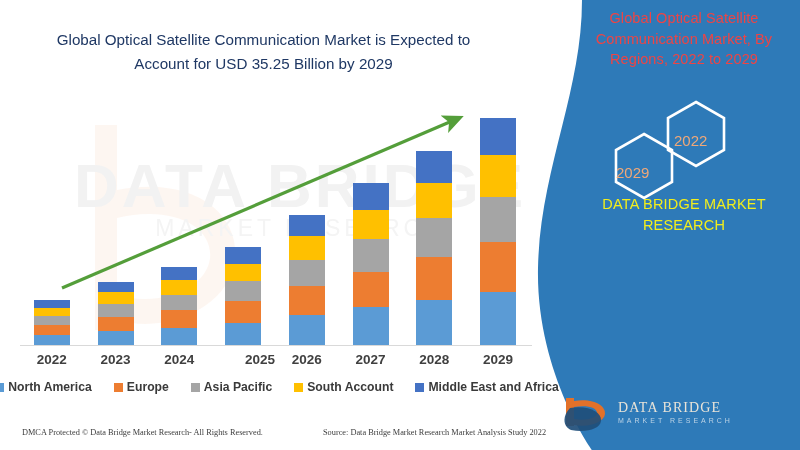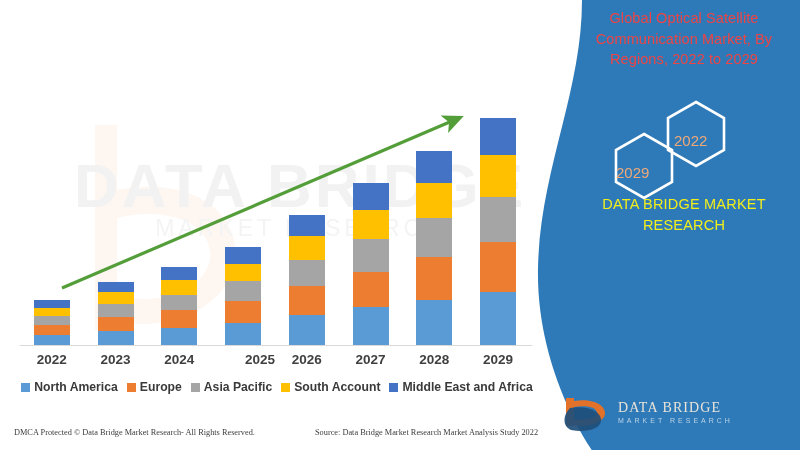--- a/index.html
+++ b/index.html
@@ -145,38 +145,38 @@
     color:#404040;
   }
 
   .legend{
     position:absolute;
     left:22px; top:380px;
     width:510px;
     display:flex;
     align-items:center;
     justify-content:center;
-    gap:9px;
+    gap:22px;
     font-size:12.2px;
     font-weight:bold;
     color:#3a3a3a;
   }
   .legend-item{display:flex;align-items:center;gap:4px;white-space:nowrap;}
   .swatch{width:9px;height:9px;display:inline-block;}
 
   .arrow{
     position:absolute;
     left:0;top:0;
     width:560px;height:360px;
     pointer-events:none;
   }
 
   .footer{
     position:absolute;
-    left:0; top:428px;
+    left:8px; top:428px;
     width:560px;
     height:18px;
     padding-left:40px;
   }
   .footer span{
     position:absolute;
     font-family:"Liberation Serif", serif;
     font-size:8.3px;
     color:#3c3c3c;
     white-space:nowrap;
@@ -189,20 +189,21 @@
 
 <div class="slide">
 
   <svg class="wm-blob" viewBox="0 0 180 215">
     <path d="M20 5 L42 5 L42 210 L20 210 Z" fill="#fdeee4"></path>
     <path d="M42 70 C 120 55, 165 95, 160 140 C 155 185, 95 215, 42 200 L42 175 C 85 188, 132 168, 135 138 C 138 105, 95 85, 42 98 Z" fill="#fdeee4"></path>
   </svg>
   <div class="watermark">DATA BRIDGE</div>
   <div class="watermark2">MARKET RESEARCH</div>
 
+  <div class="title">Global Optical Satellite Communication Market is Expected to Account for USD 35.25 Billion by 2029</div>
 
   <div class="plot" id="plot">
       <div class="bar" style="left: 13.875px; height: 45.5423px;">
         <div class="seg" style="background: rgb(68, 114, 196); height: 16.4557%;"></div>
         <div class="seg" style="background: rgb(255, 192, 0); height: 17.7215%;"></div>
         <div class="seg" style="background: rgb(165, 165, 165); height: 18.9873%;"></div>
         <div class="seg" style="background: rgb(237, 125, 49); height: 22.7848%;"></div>
         <div class="seg" style="background: rgb(91, 155, 213); height: 24.0506%;"></div>
       </div>
       <div class="bar" style="left: 77.625px; height: 63.9898px;">

